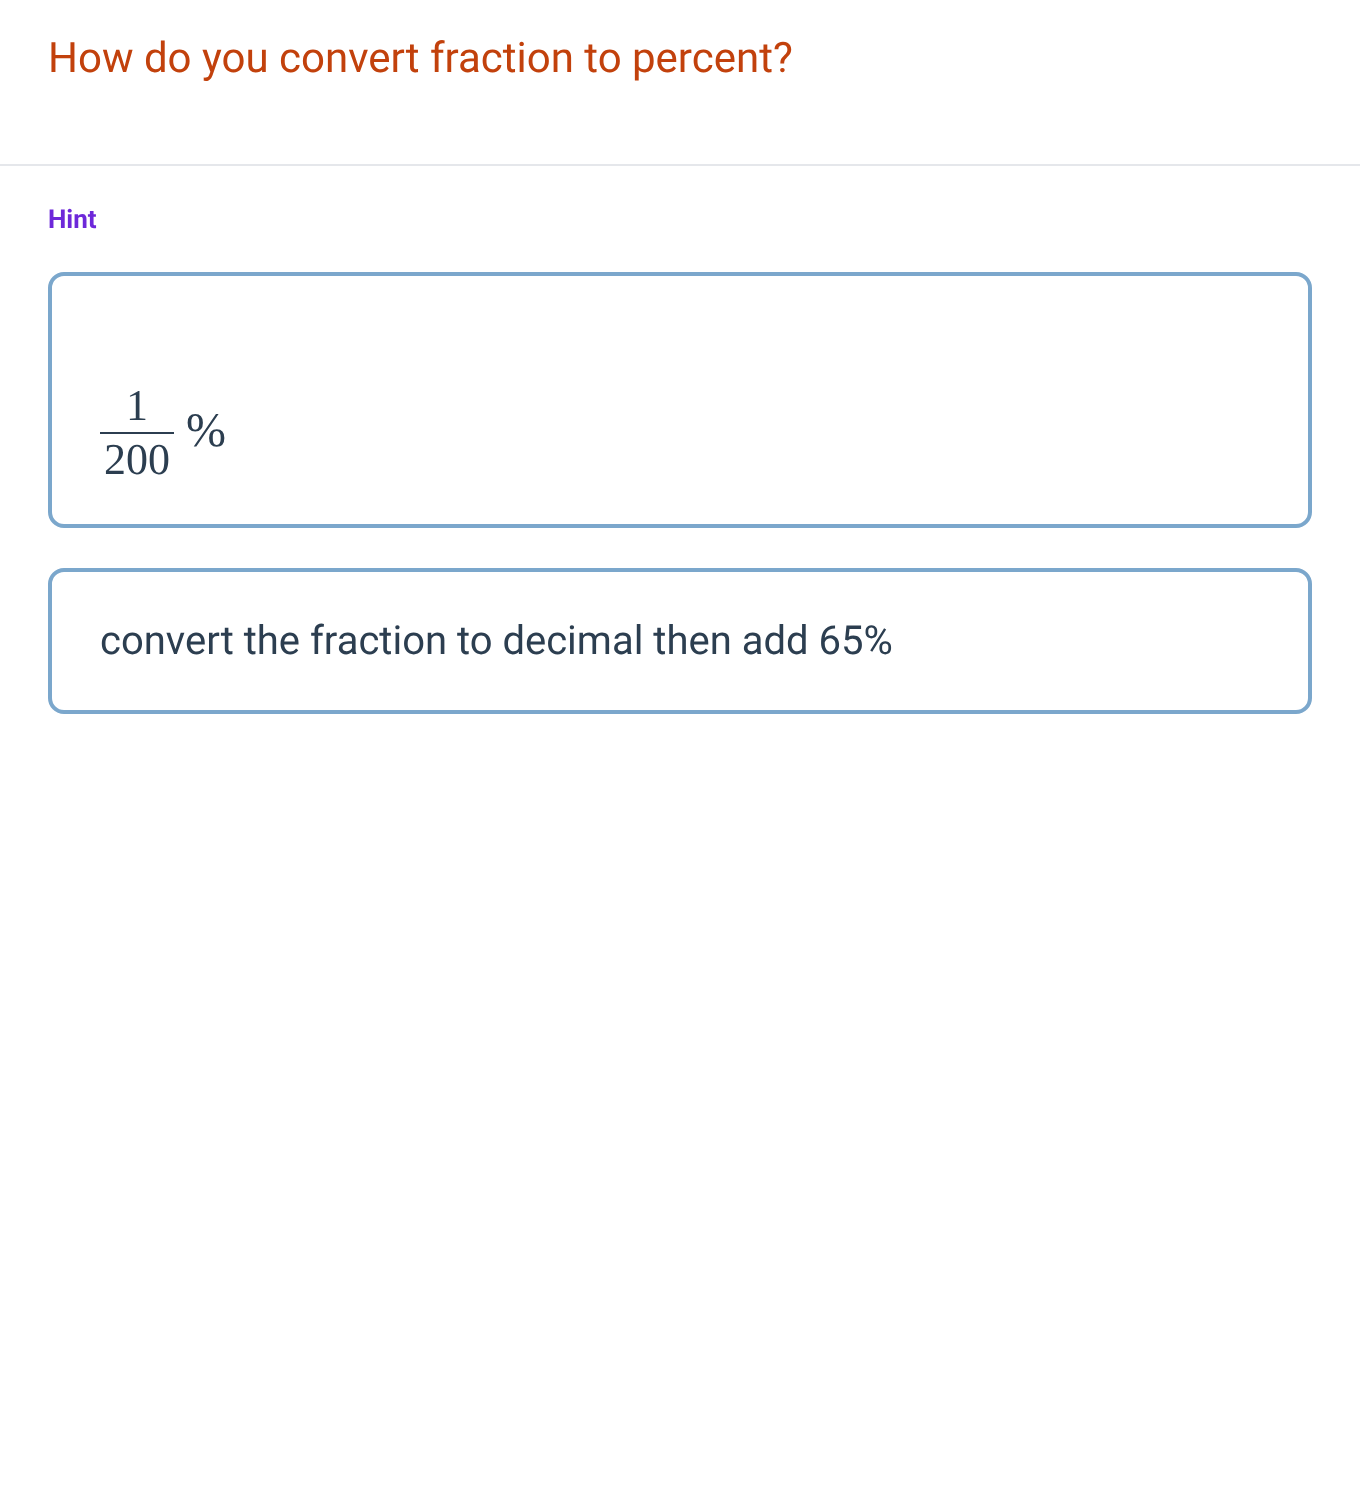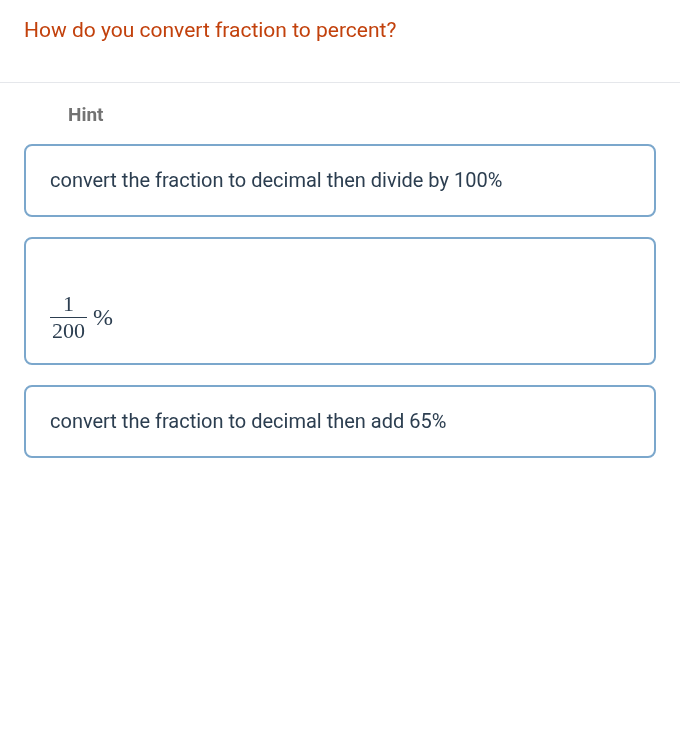--- a/index.html
+++ b/index.html
@@ -31,25 +31,24 @@
       justify-content: space-between;
       align-items: center;
       margin-bottom: 18px;
     }
     .choose-label {
       font-size: 19px;
       color: #7f8c9a;
       font-weight: 600;
     }
     .hint-link {
-      font-size: 19px;
-      color: #737373;
+      font-size: 13px;
+      color: #6d28d9;
       font-weight: 700;
       cursor: pointer;
-      margin-left: 44px;
     }
     .answer-option {
       border: 2px solid #7ba7cc;
       border-radius: 8px;
       padding: 20px 24px;
       margin-bottom: 20px;
       cursor: pointer;
       background: #ffffff;
     }
     .answer-option-text {
@@ -91,23 +90,20 @@
 
 <div class="question-section">
   <div class="question-text">How do you convert fraction to percent?</div>
 </div>
 
 <div class="answer-section">
   <div class="answer-header">
     <div class="hint-link">Hint</div>
   </div>
 
-  <div class="answer-option">
-    <div class="answer-option-text">convert the fraction to decimal then divide by 100%</div>
-  </div>
 
 
   <div class="answer-option">
     <div class="answer-option-text">
       <br>
       <span class="fraction-wrapper">
         <span class="fraction">
           <span class="fraction-num">1</span>
           <span class="fraction-den">200</span>
         </span>

